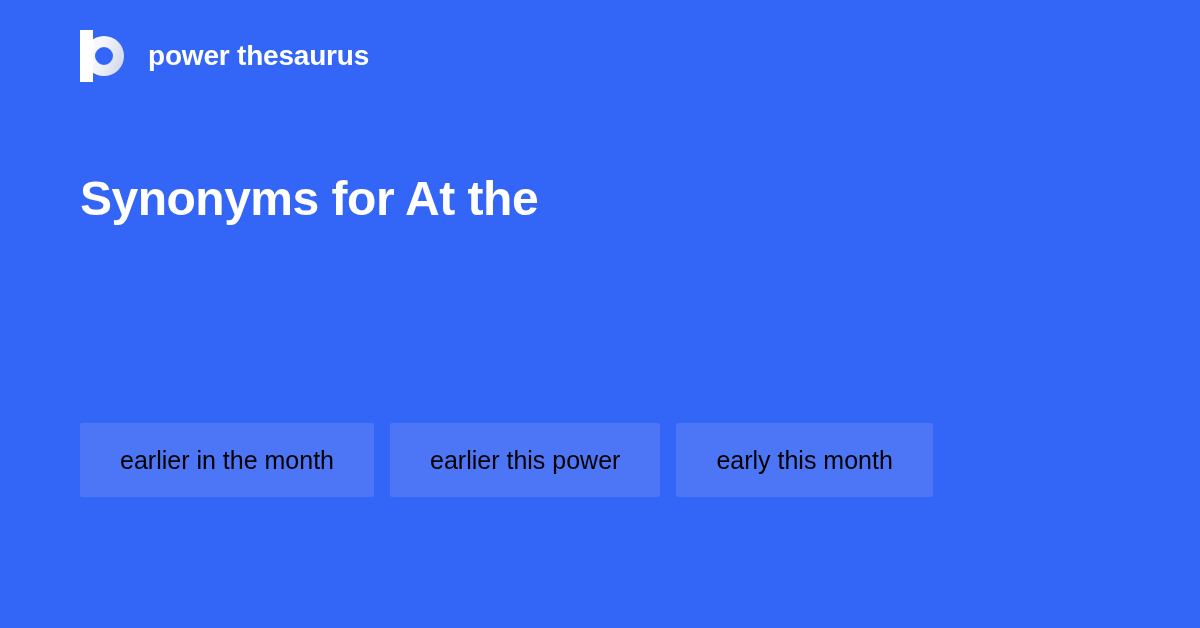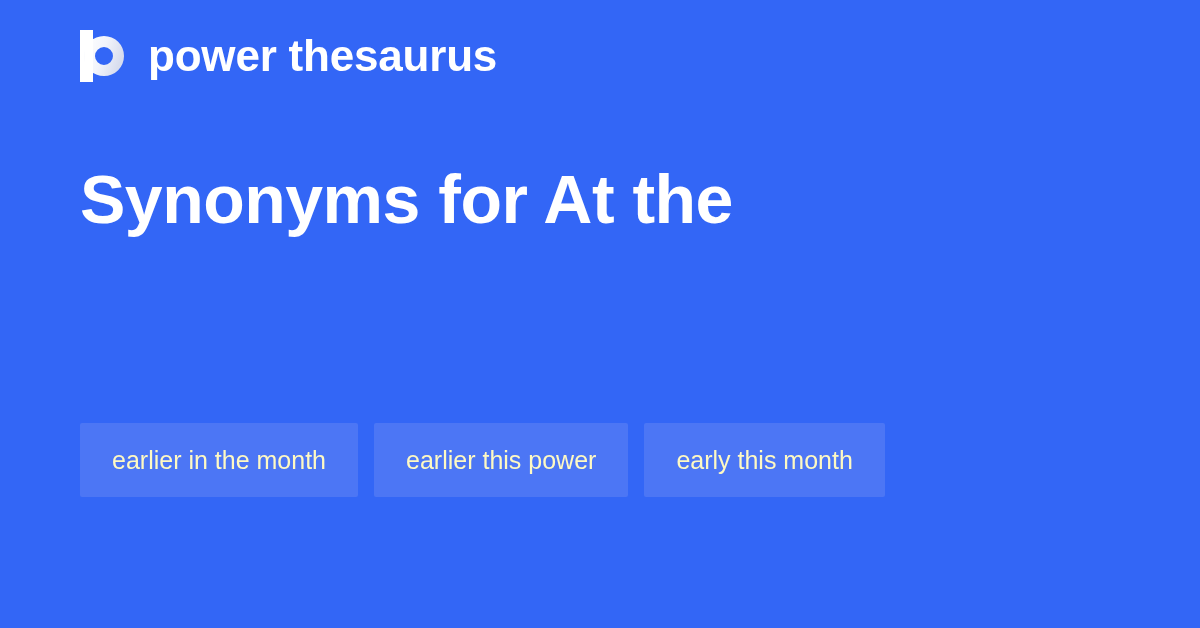--- a/index.html
+++ b/index.html
@@ -36,35 +36,35 @@
 
   .logo-mark {
     width: 50px;
     height: 52px;
     display: block;
     flex: none;
   }
 
   .brand-name {
     color: #ffffff;
-    font-size: 44px;
+    font-size: 28px;
     font-weight: 700;
     letter-spacing: -0.2px;
     line-height: 1;
     white-space: nowrap;
   }
 
   
   .headline {
     position: absolute;
     left: 80px;
     top: 142px;
     width: 1020px;
     color: #ffffff;
-    font-size: 68px;
+    font-size: 48px;
     font-weight: 700;
     line-height: 114px;
     letter-spacing: -0.5px;
   }
 
   .headline .line {
     display: block;
     white-space: nowrap;
   }
 
@@ -76,23 +76,23 @@
     width: 1040px;
     display: flex;
     flex-wrap: wrap;
     gap: 22px 16px;
   }
 
   .chip {
     height: 74px;
     display: flex;
     align-items: center;
-    padding: 0 32px;
+    padding: 0 40px;
     background: #4c76f5;
-    color: #fef9c3;
+    color: #000000;
     font-size: 25px;
     font-weight: 400;
     line-height: 1;
     white-space: nowrap;
     border-radius: 2px;
   }
 </style>
 </head>
 <body>
 

